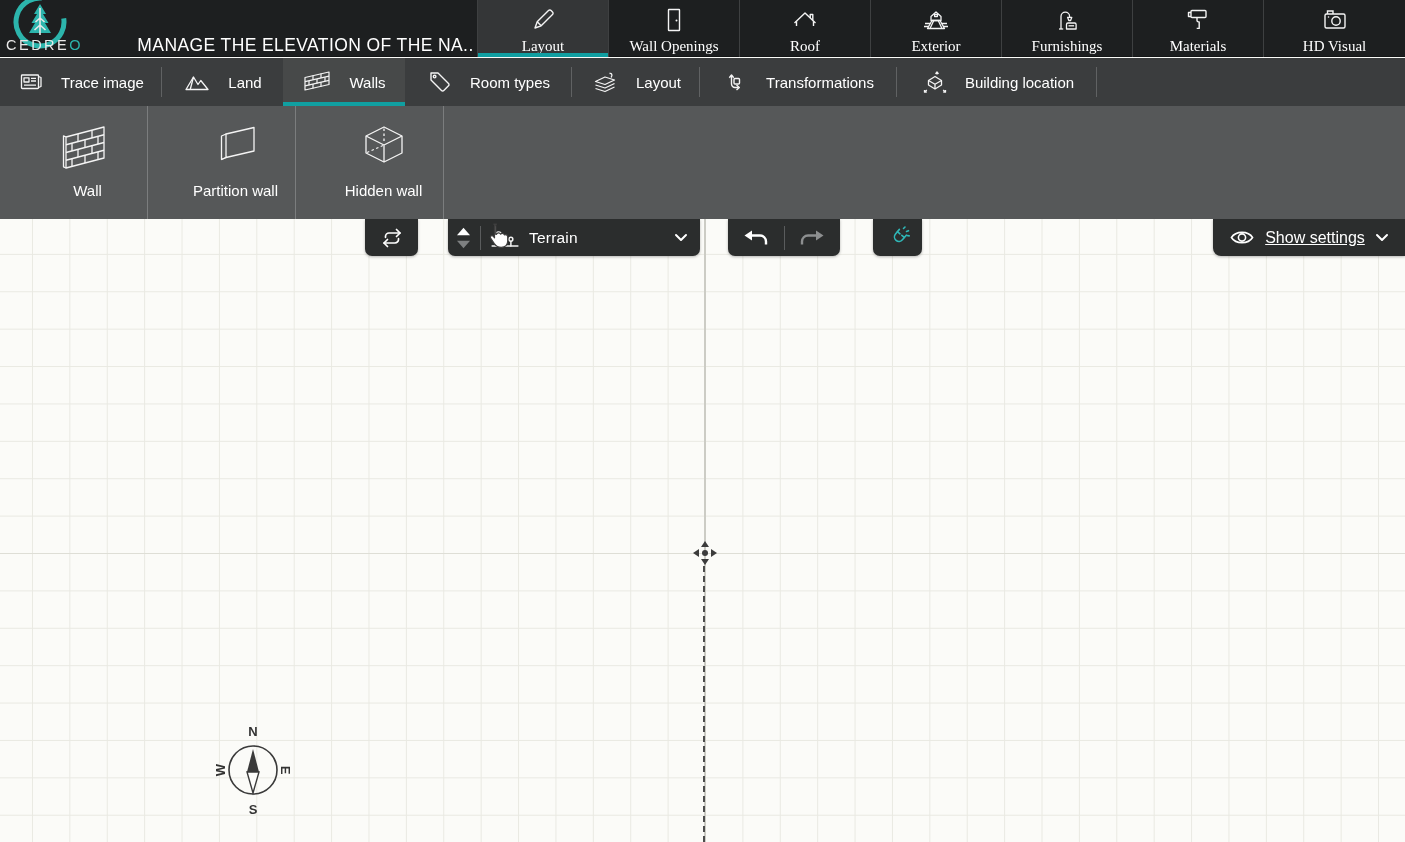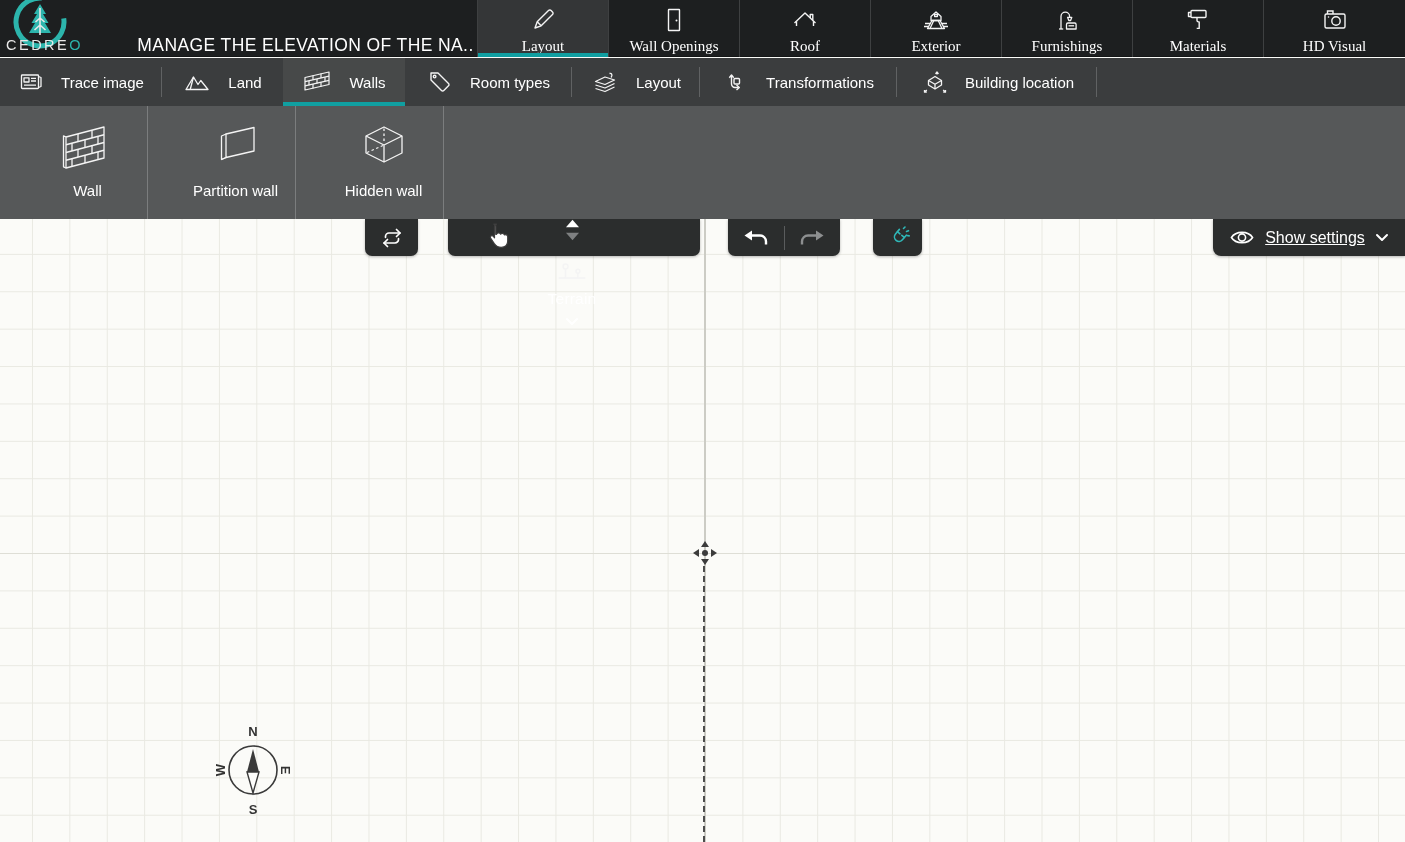--- a/index.html
+++ b/index.html
@@ -61,21 +61,21 @@
   .dash-line { position:absolute; left:703px; top:347px; height:276px; width:0;
     border-left:2.5px dashed #4c4c4c; }
   .move-handle { position:absolute; left:691px; top:320px; width:28px; height:28px; cursor:pointer; }
   .compass { position:absolute; left:214px; top:502px; width:78px; height:98px; }
 
   
   .fbtn { position:absolute; top:0; height:37px; background:#2b2d2d;
     border-radius:0 0 7px 7px; box-shadow:0 1px 3px rgba(0,0,0,.28);
     display:flex; align-items:center; justify-content:center; color:#fff; cursor:pointer; }
   .swap-btn { left:365px; width:53px; }
-  .terrain-dd { left:448px; width:252px; justify-content:flex-start; padding:0 12px 0 8px; gap:9px;flex-direction:column; }
+  .terrain-dd { left:448px; width:252px; justify-content:flex-start; padding:0 12px 0 8px; gap:9px; }
   .spinner { display:flex; flex-direction:column; gap:4px; align-items:center; cursor:pointer; }
   .vdiv { width:1px; height:24px; background:#5a5c5d; }
   .terrain-label { flex:1; font-size:15.5px; letter-spacing:.2px; }
   .undo-redo { left:728px; width:112px; padding:0; }
   .ur-half { width:55px; height:37px; display:flex; align-items:center; justify-content:center; cursor:pointer; }
   .magnet-btn { left:873px; width:49px; }
   .settings-btn { left:1213px; width:192px; border-radius:0 0 0 8px; gap:10px;
     font-size:16px;text-decoration:underline; }
   .cursor { position:absolute; left:483px; top:3px; width:30px; height:33px; z-index:50; pointer-events:none; }
 

